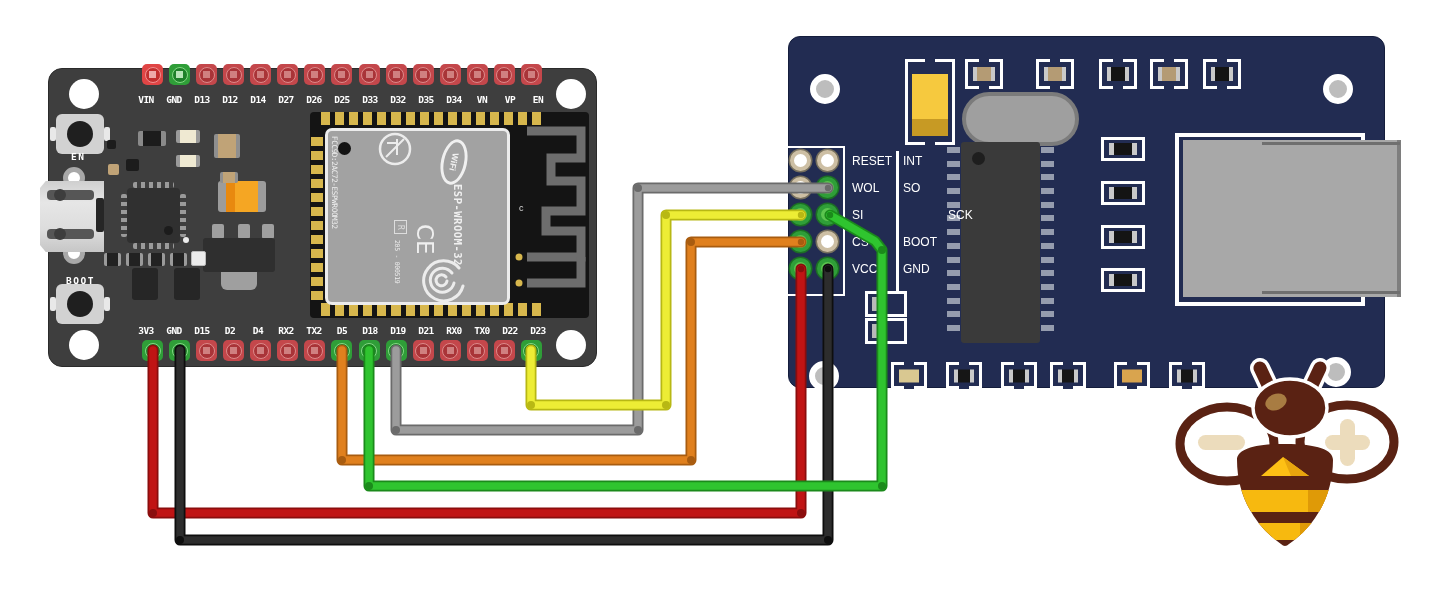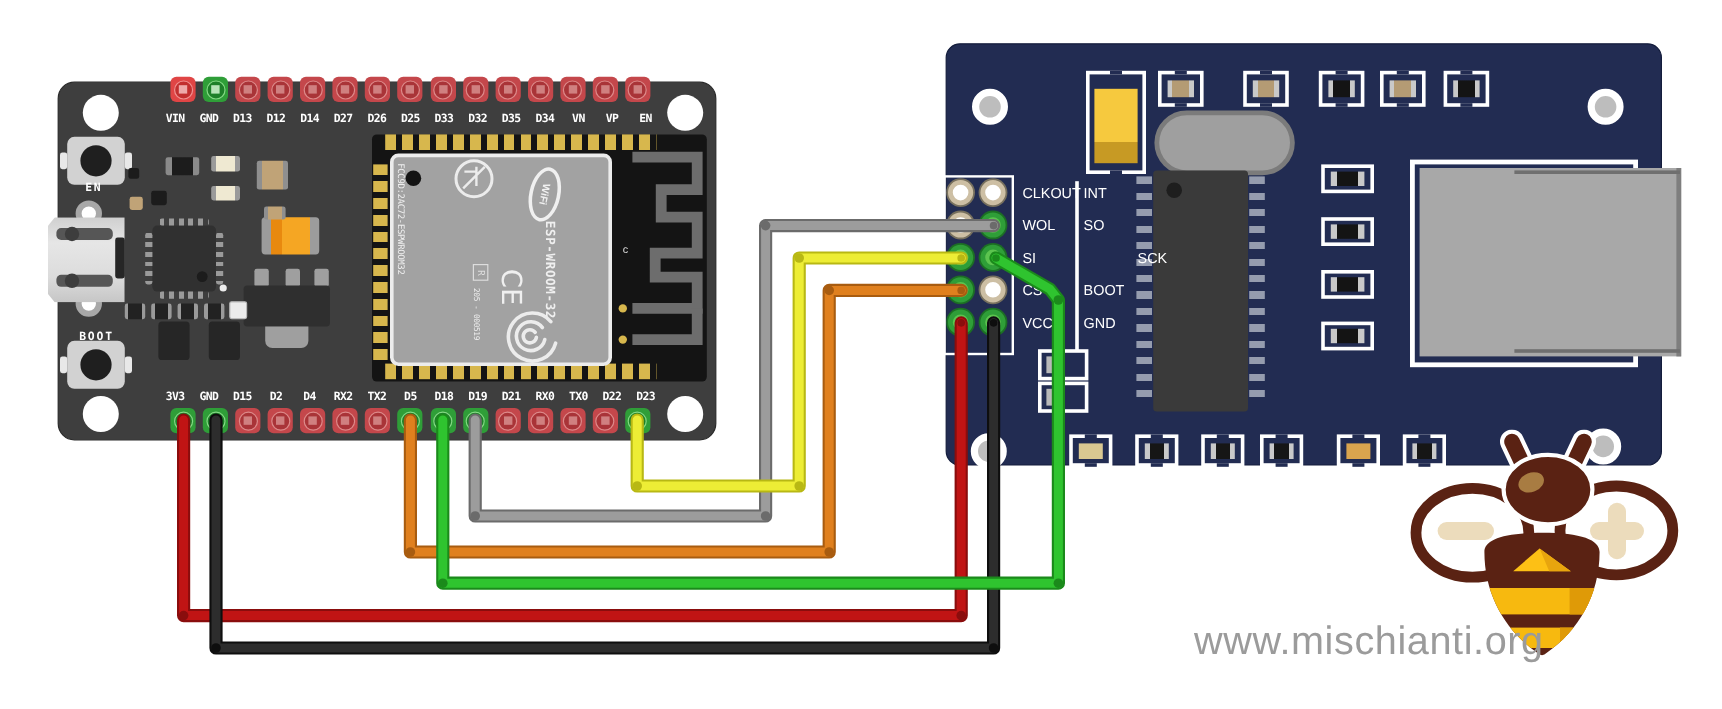--- a/index.html
+++ b/index.html
@@ -346,21 +346,21 @@
   <div class="mpin nc" style="left:790px;top:177px;"></div>
   <div class="mpin con" style="left:817px;top:177px;"></div>
   <div class="mpin con" style="left:790px;top:204px;"></div>
   <div class="mpin con" style="left:817px;top:204px;"></div>
   <div class="mpin con" style="left:790px;top:231px;"></div>
   <div class="mpin nc" style="left:817px;top:231px;"></div>
   <div class="mpin con" style="left:790px;top:258px;"></div>
   <div class="mpin con" style="left:817px;top:258px;"></div>
 
   <div id="mdivider"></div>
-  <div class="mlbl" style="left:852px;top:154px;">CLKOUT</div>
+  <div class="mlbl" style="left:852px;top:154px;">RESET</div>
   <div class="mlbl" style="left:903px;top:154px;">INT</div>
   <div class="mlbl" style="left:852px;top:181px;">WOL</div>
   <div class="mlbl" style="left:903px;top:181px;">SO</div>
   <div class="mlbl" style="left:852px;top:208px;">SI</div>
   <div class="mlbl" style="left:948px;top:208px;">SCK</div>
   <div class="mlbl" style="left:852px;top:235px;">CS</div>
   <div class="mlbl" style="left:903px;top:235px;">BOOT</div>
   <div class="mlbl" style="left:852px;top:262px;">VCC</div>
   <div class="mlbl" style="left:903px;top:262px;">GND</div>
 
@@ -383,21 +383,20 @@
     <g clip-path="url(#abdclip)">
       <path d="M113,99 L91,118 H139 Z" fill="#fdc015"></path>
       <path d="M113,99 L139,118 H121 Z" fill="#e8a50e"></path>
       <rect x="60" y="132" width="110" height="22" fill="#f7b90f"></rect>
       <rect x="138" y="132" width="32" height="22" fill="#df9a07"></rect>
       <rect x="60" y="165" width="110" height="17" fill="#f7b90f"></rect>
       <rect x="130" y="165" width="40" height="17" fill="#df9a07"></rect>
     </g>
   </svg>
 
-  <div id="watermark">www.mischianti.org</div>
 
   <svg class="abs" style="left:0;top:0;" width="1435" height="591" viewBox="0 0 1435 591">
 
     <g>
       <polyline points="396,350 396,430 638,430 638,188 828,188" fill="none" stroke-linecap="round" stroke-linejoin="round" stroke-width="11" stroke="#6b6b6b"></polyline>
       <polyline points="396,350 396,430 638,430 638,188 828,188" fill="none" stroke-linecap="round" stroke-linejoin="round" stroke-width="7.5" stroke="#9c9c9c"></polyline>
       <circle cx="396" cy="430" r="4" fill="#6b6b6b"></circle>
         <circle cx="638" cy="430" r="4" fill="#6b6b6b"></circle>
       <circle cx="638" cy="188" r="4" fill="#6b6b6b"></circle>
         <circle cx="828" cy="188" r="3.2" fill="#6b6b6b"></circle>

